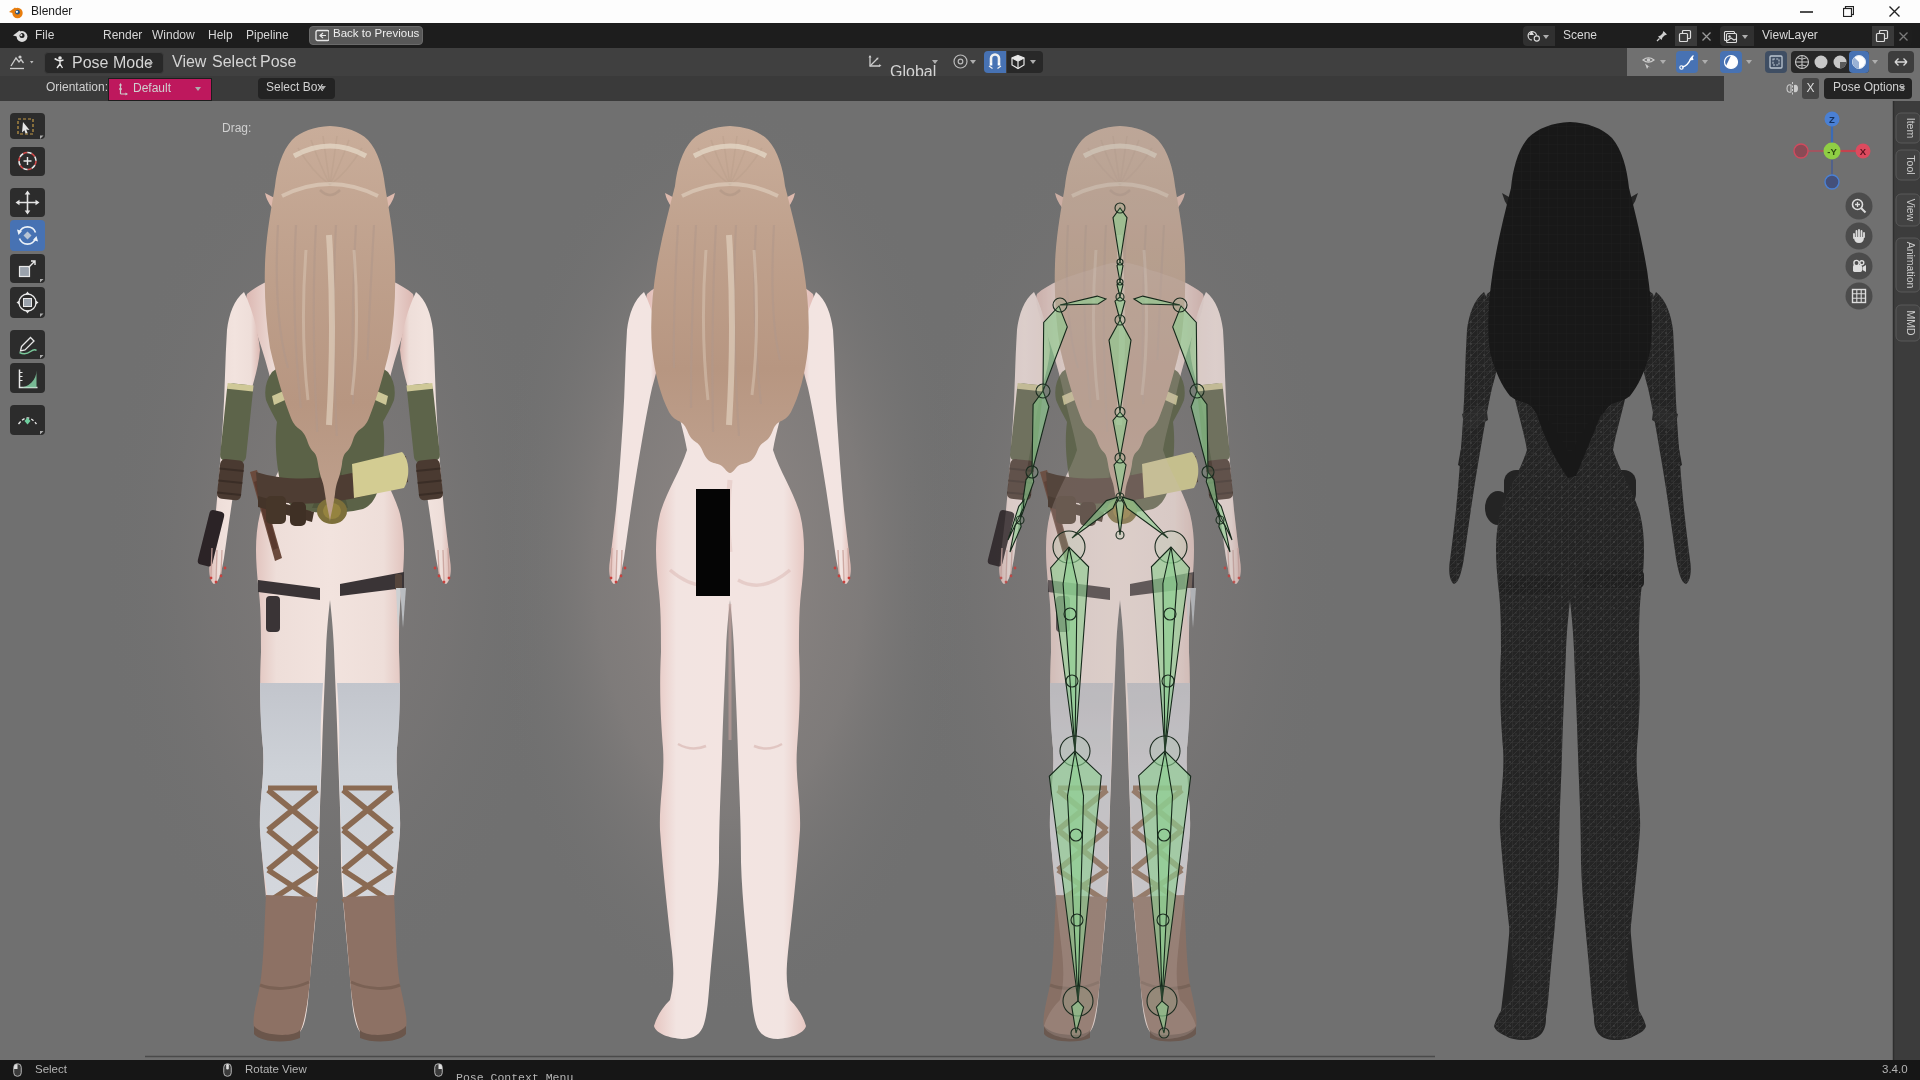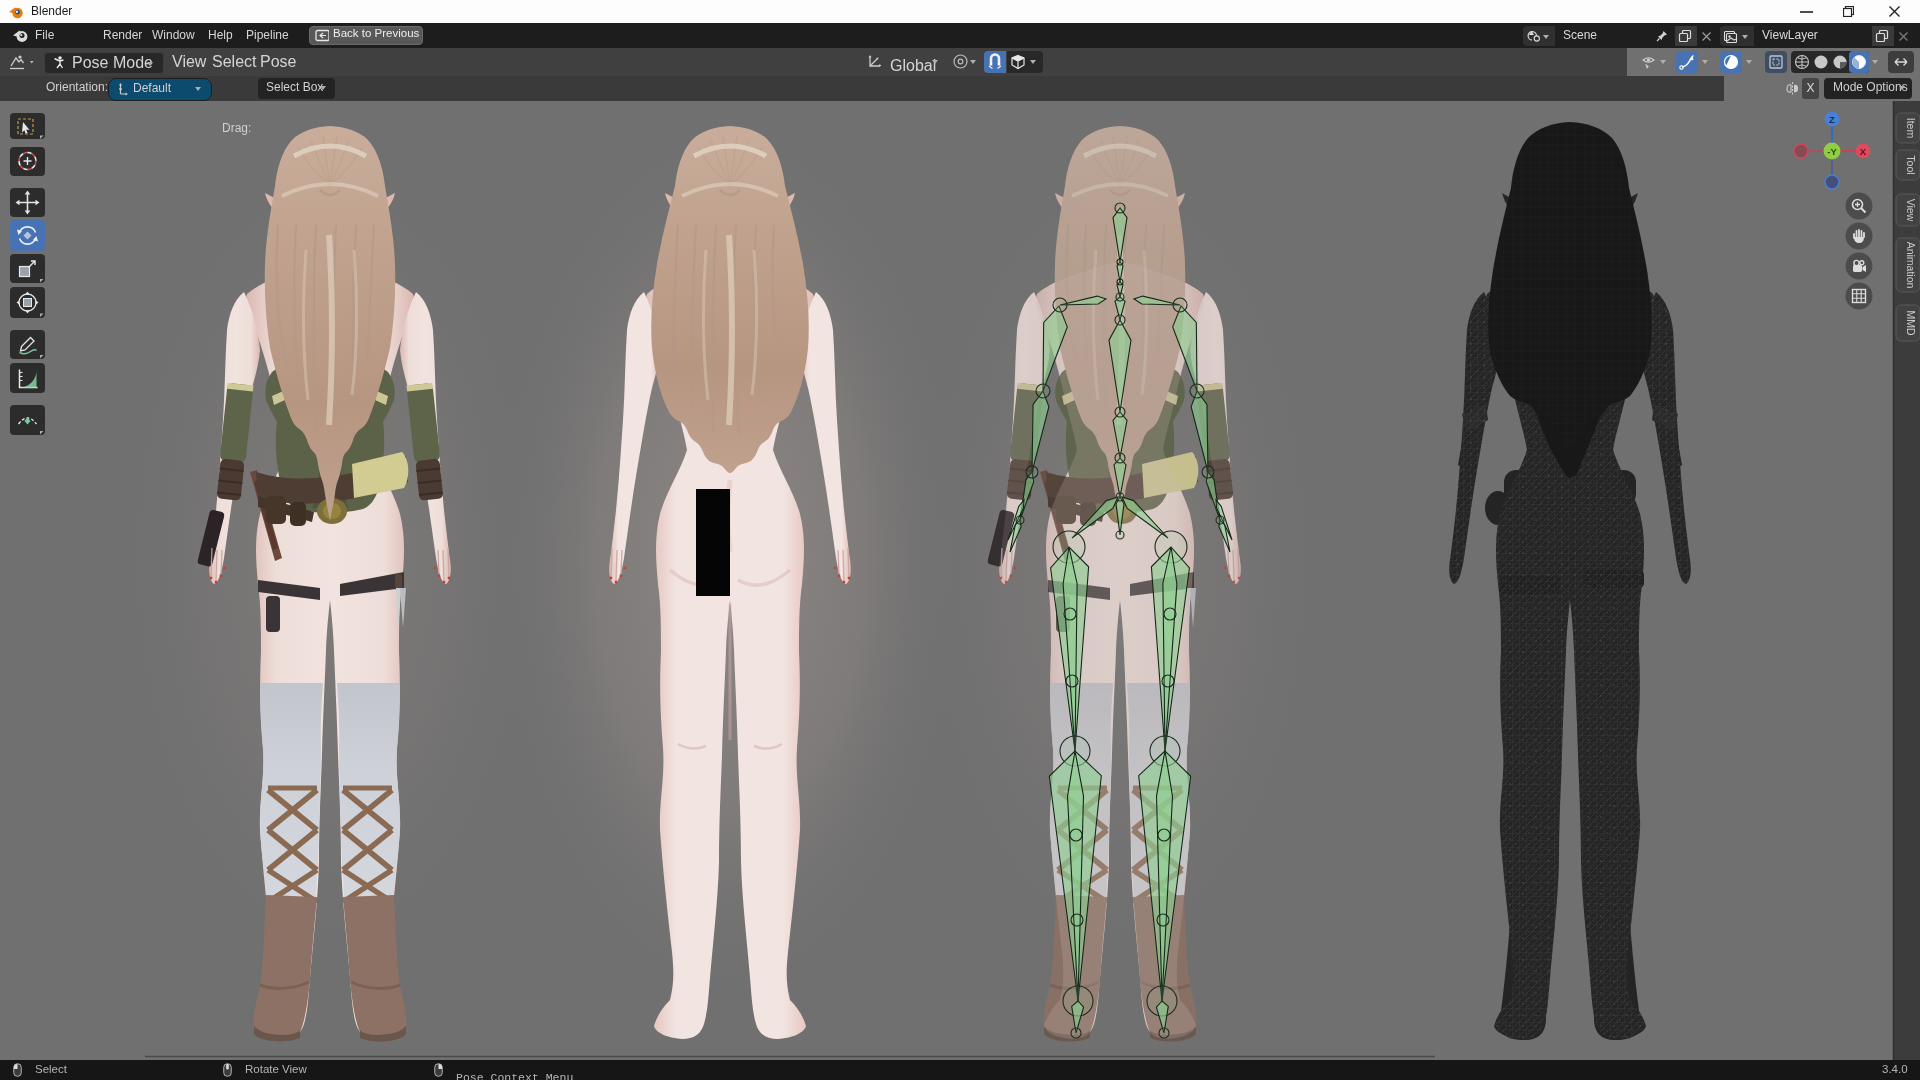--- a/index.html
+++ b/index.html
@@ -586,21 +586,21 @@
       <span class="dar" style="left:102px;top:9.0px;"></span>
     </div>
     <span class="abs" style="left:172px;top:5px;">View</span>
     <span class="abs" style="left:212px;top:5px;">Select</span>
     <span class="abs" style="left:260px;top:5px;">Pose</span>
     <svg class="abs" style="left:866px;top:5px;" width="18" height="18" viewBox="0 0 18 18">
       <path d="M4 3 V13 H14" stroke="#ccc" stroke-width="1.3" fill="none"></path>
       <path d="M4 13 L11 6" stroke="#ccc" stroke-width="1.3"></path>
       <path d="M2.5 4.5 L4 2 L5.5 4.5 Z M12.5 13.5 L15.5 13 L13.5 11 Z M10 5 L12.5 4.5 L12 7 Z" fill="#ccc"></path>
     </svg>
-    <span class="abs" style="left:890px;top:9px;">Global</span>
+    <span class="abs" style="left:890px;top:15px;">Global</span>
     <span class="dar" style="left:932px;top:12.0px;"></span>
     <svg class="abs" style="left:952px;top:5px;" width="17" height="17" viewBox="0 0 17 17">
       <circle cx="8.5" cy="8.5" r="6.5" fill="none" stroke="#bbb" stroke-width="1.2"></circle>
       <circle cx="8.5" cy="8.5" r="2.3" fill="none" stroke="#bbb" stroke-width="1.2"></circle>
     </svg>
     <span class="dar" style="left:970px;top:12.0px;"></span>
     <div class="abs" style="left:984px;top:3px;width:22px;height:22px;background:#4772b3;border-radius:4px 0 0 4px;">
       <svg class="abs" style="left:2px;top:2px;" width="18" height="18" viewBox="0 0 18 18">
         <path d="M5 10 V5.5 A4 4 0 0 1 13 5.5 V10" fill="none" stroke="#f0f0f0" stroke-width="2.6"></path>
         <path d="M5 10 V12.5 M13 10 V12.5" stroke="#fff" stroke-width="2.6"></path>
@@ -666,42 +666,42 @@
     </div>
     <span class="dar" style="left:1872px;top:12.0px;"></span>
     <div class="abs" style="left:1888px;top:3px;width:26px;height:22px;background:#3d3d3d;border-radius:4px;">
       <svg class="abs" style="left:5px;top:5px;" width="16" height="12" viewBox="0 0 16 12">
         <path d="M2 6 H14 M2 6 L5.5 2.5 M2 6 L5.5 9.5 M14 6 L10.5 2.5 M14 6 L10.5 9.5" stroke="#d8d8d8" stroke-width="1.4" fill="none"></path>
       </svg>
     </div>
   </div>
 <div id="tset" class="abs">
     <span class="abs" style="left:46px;top:3.5px;">Orientation:</span>
-    <div class="abs" style="left:108px;top:2px;width:102px;height:21px;background:#0c4a6e;border:1px solid #1e1e1e;border-radius:8px;">
+    <div class="abs" style="left:108px;top:2px;width:102px;height:21px;background:#be185d;border:1px solid #1e1e1e;border-radius:0;">
       <svg class="abs" style="left:4px;top:3px;" width="15" height="15" viewBox="0 0 15 15">
         <path d="M7.5 2 V12 M7.5 12 H13" stroke="#ccc" stroke-width="1.2" fill="none"></path>
         <path d="M6 3.5 L7.5 1 L9 3.5 Z M12.5 13.5 L15 12 L12.5 10.5 Z" fill="#ccc"></path>
         <circle cx="7.5" cy="7" r="1.3" fill="#ccc"></circle>
       </svg>
       <span class="abs" style="left:24px;top:1.5px;">Default</span>
       <span class="dar" style="left:86px;top:8.0px;"></span>
     </div>
     <span class="abs" style="left:222px;top:3.5px;margin-top:41px;">Drag:</span>
     <div class="abs" style="left:258px;top:2px;width:77px;height:21px;background:#232323;border-radius:4px;">
       <span class="abs" style="left:8px;top:1.5px;">Select Box</span>
       <span class="dar" style="left:62px;top:8.0px;"></span>
     </div>
     <svg class="abs" style="left:1784px;top:4px;" width="17" height="17" viewBox="0 0 17 17">
       <path d="M8.5 2 V15" stroke="#ccc" stroke-width="1" stroke-dasharray="2 1.5"></path>
       <path d="M7 5 Q3 4 3 8.5 Q3 13 7 12 Z" fill="none" stroke="#ccc" stroke-width="1.1"></path>
       <path d="M10 5 Q14 4 14 8.5 Q14 13 10 12 Z" fill="#ccc"></path>
     </svg>
     <div class="abs" style="left:1802px;top:2px;width:17px;height:21px;background:#454545;border-radius:3px;text-align:center;line-height:20px;color:#ddd;">X</div>
     <div class="abs" style="left:1824px;top:2px;width:88px;height:21px;background:#232323;border-radius:4px;">
-      <span class="abs" style="left:9px;top:1.5px;">Mode Options</span>
+      <span class="abs" style="left:9px;top:1.5px;">Pose Options</span>
       <span class="dar" style="left:75px;top:8.0px;"></span>
     </div>
   </div>
 <div id="status" class="abs">
     <svg class="abs" style="left:13px;top:3px;" width="9" height="14" viewBox="0 0 9 14">
       <rect x="0.75" y="0.75" width="7.5" height="12.5" rx="3.5" fill="#3a3a3a" stroke="#b4b4b4" stroke-width="1"></rect>
       <path d="M1 4 Q1 1 4.5 1 L4.5 6 L1 6 Z" fill="#ddd"></path>
     </svg>
     <span class="abs" style="left:35px;top:3px;">Select</span>
     <svg class="abs" style="left:223px;top:3px;" width="9" height="14" viewBox="0 0 9 14">

